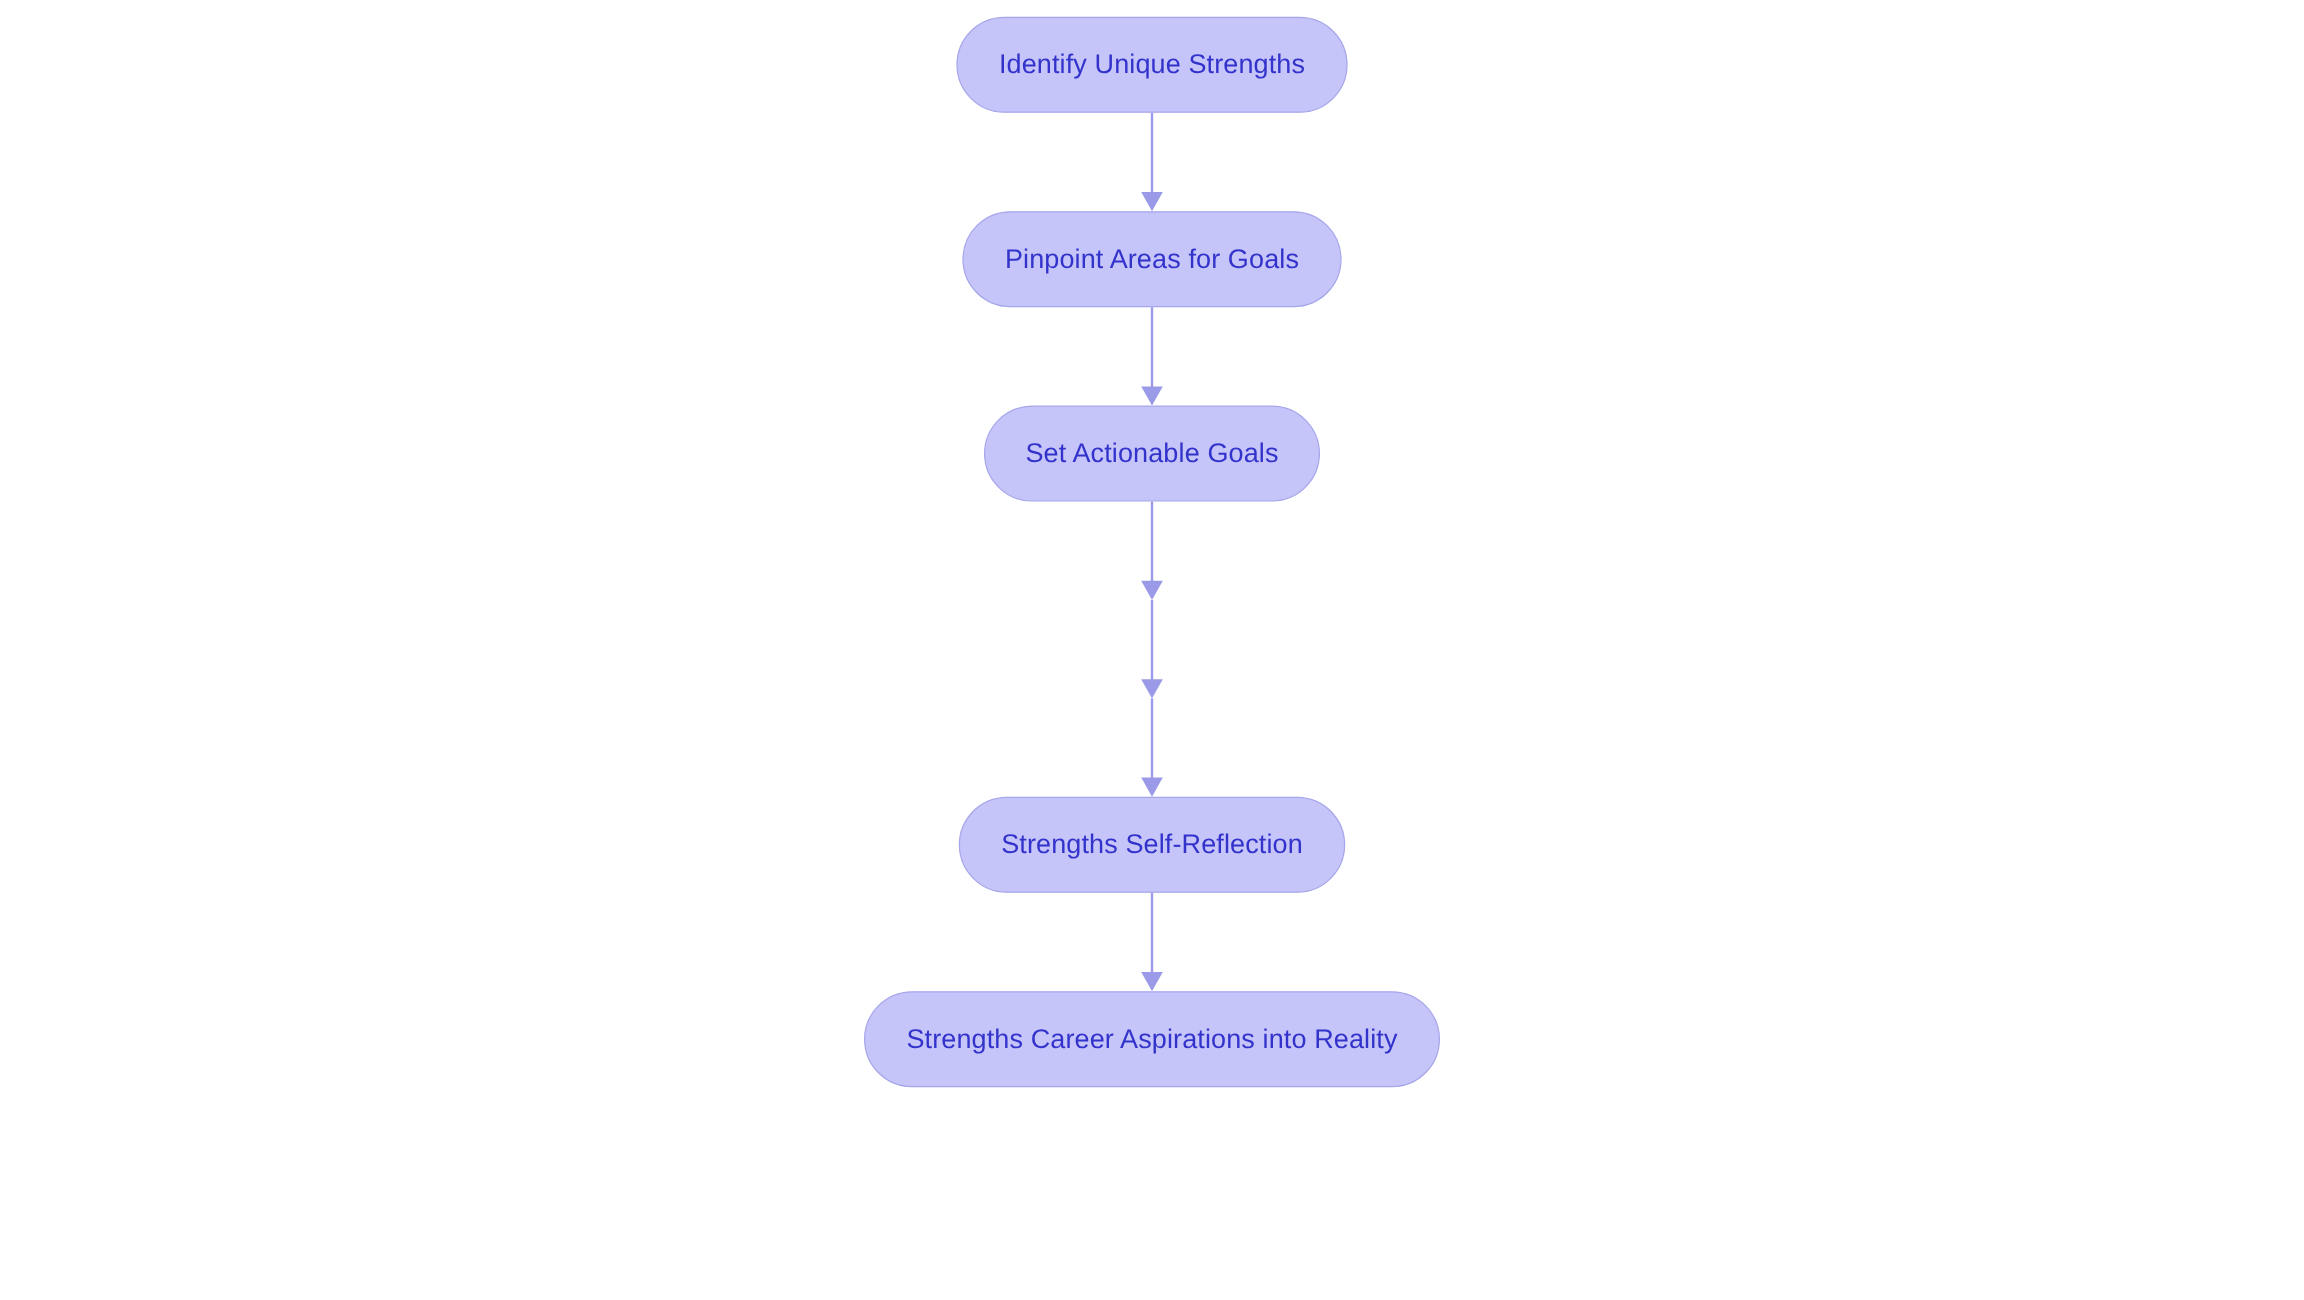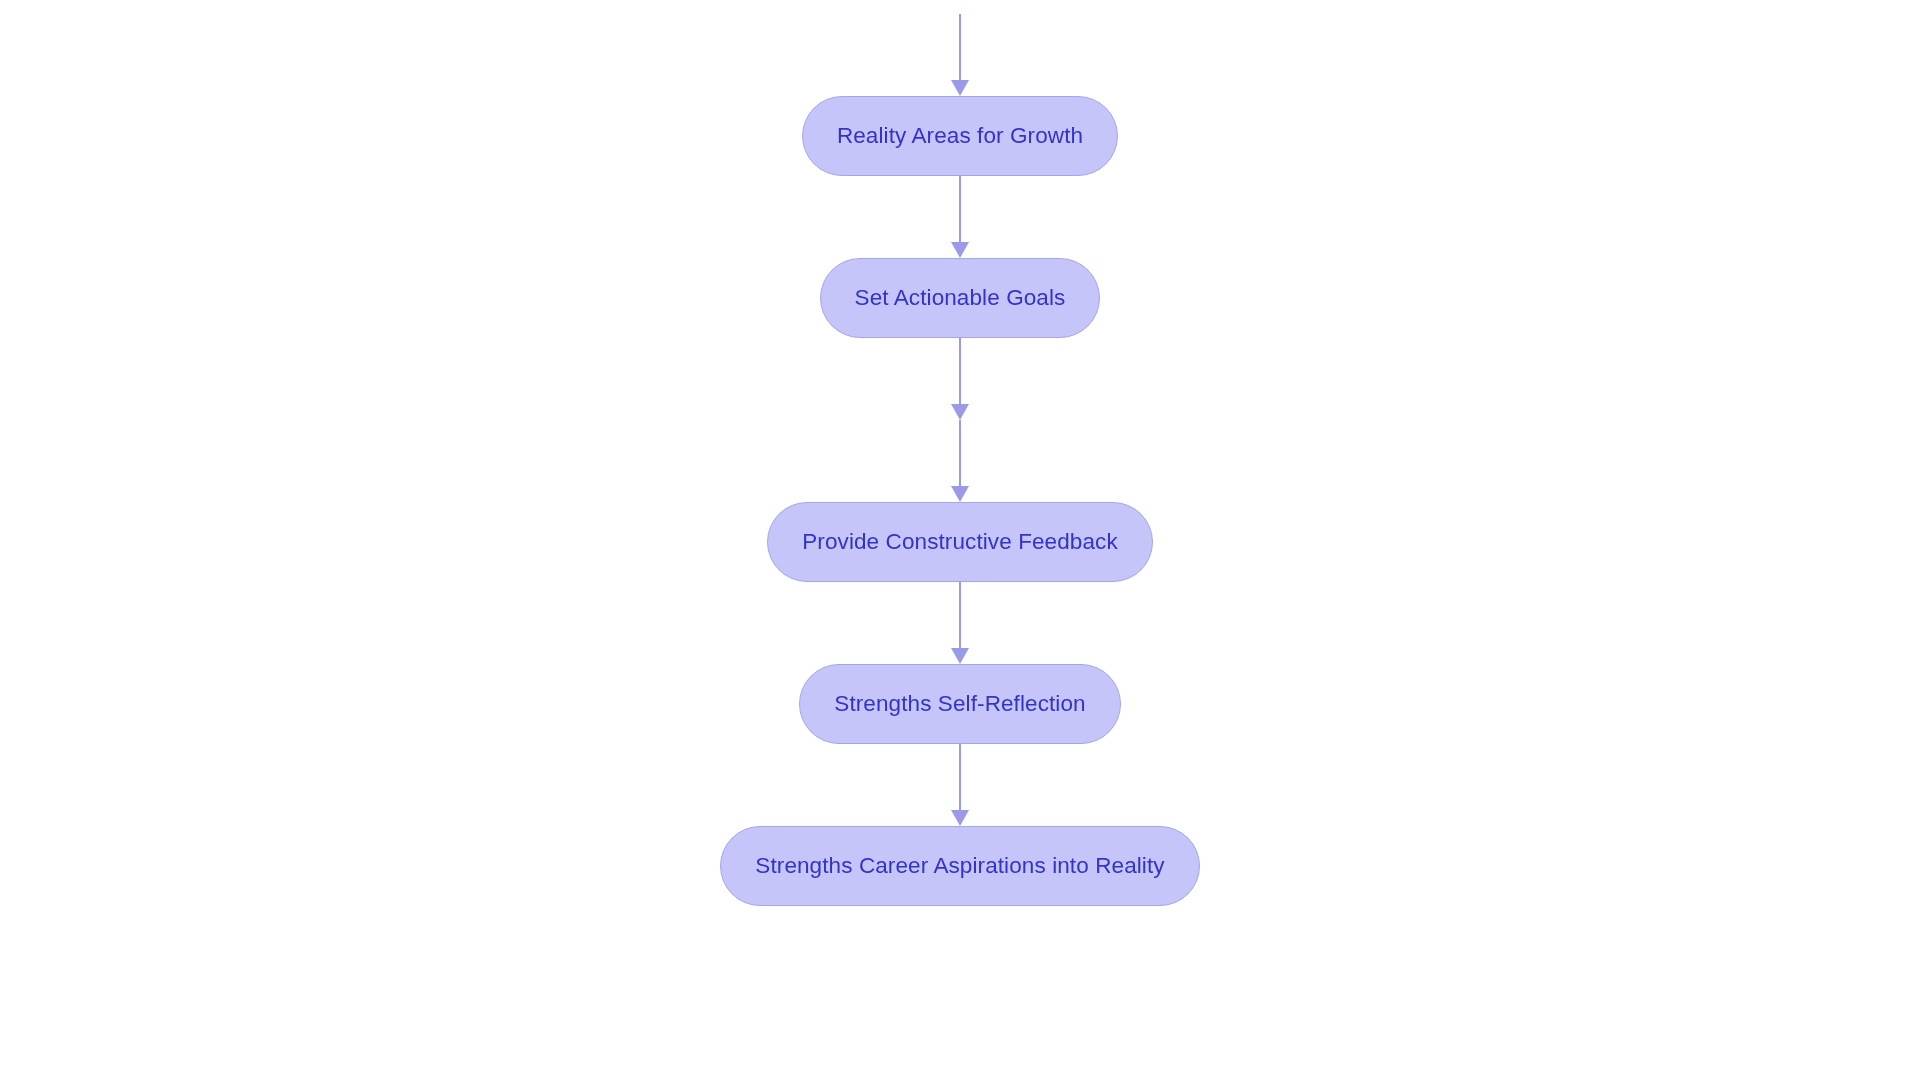--- a/index.html
+++ b/index.html
@@ -80,28 +80,31 @@
     border-right: 9px solid transparent;
     border-top: 16px solid #9a9ae8;
   }
 </style>
 </head>
 <body>
 
 <div id="flowchart-canvas">
   <div class="flow-column">
 
+    <div class="flow-node">
+      <span>Identify Unique Strengths</span>
+    </div>
 
     <div class="flow-connector">
       <div class="conn-line"></div>
       <div class="conn-head"></div>
     </div>
 
     <div class="flow-node">
-      <span>Reality Areas for Growth</span>
+      <span>Pinpoint Areas for Goals</span>
     </div>
 
     <div class="flow-connector">
       <div class="conn-line"></div>
       <div class="conn-head"></div>
     </div>
 
     <div class="flow-node">
       <span>Set Actionable Goals</span>
     </div>
@@ -110,23 +113,20 @@
       <div class="conn-line"></div>
       <div class="conn-head"></div>
     </div>
 
 
     <div class="flow-connector">
       <div class="conn-line"></div>
       <div class="conn-head"></div>
     </div>
 
-    <div class="flow-node">
-      <span>Provide Constructive Feedback</span>
-    </div>
 
     <div class="flow-connector">
       <div class="conn-line"></div>
       <div class="conn-head"></div>
     </div>
 
     <div class="flow-node">
       <span>Strengths Self-Reflection</span>
     </div>
 

